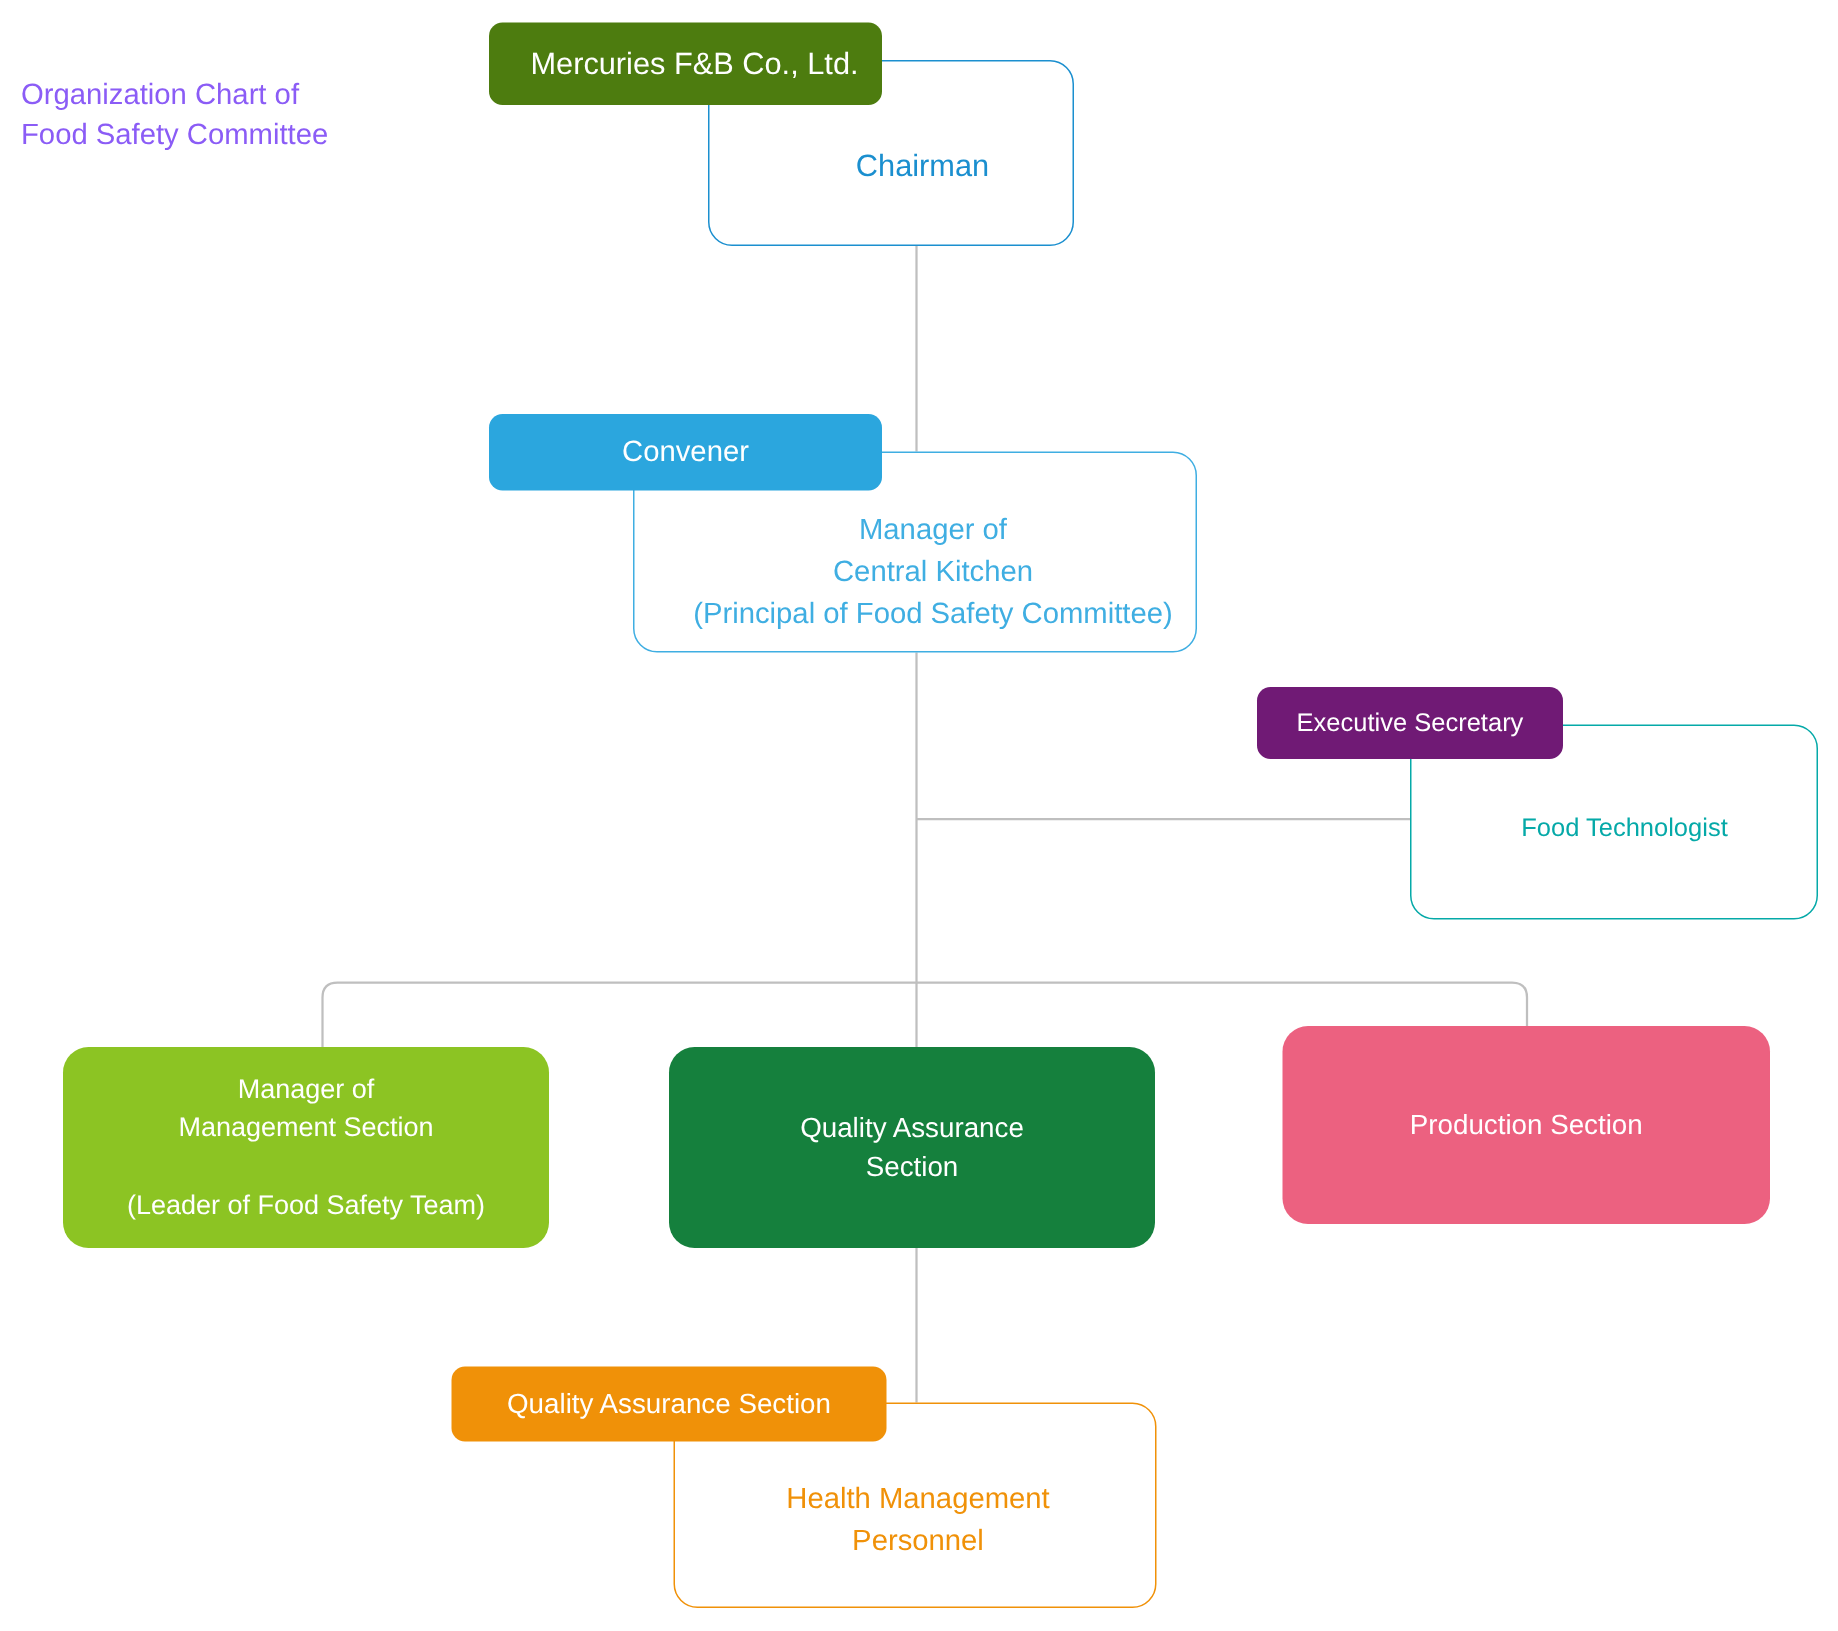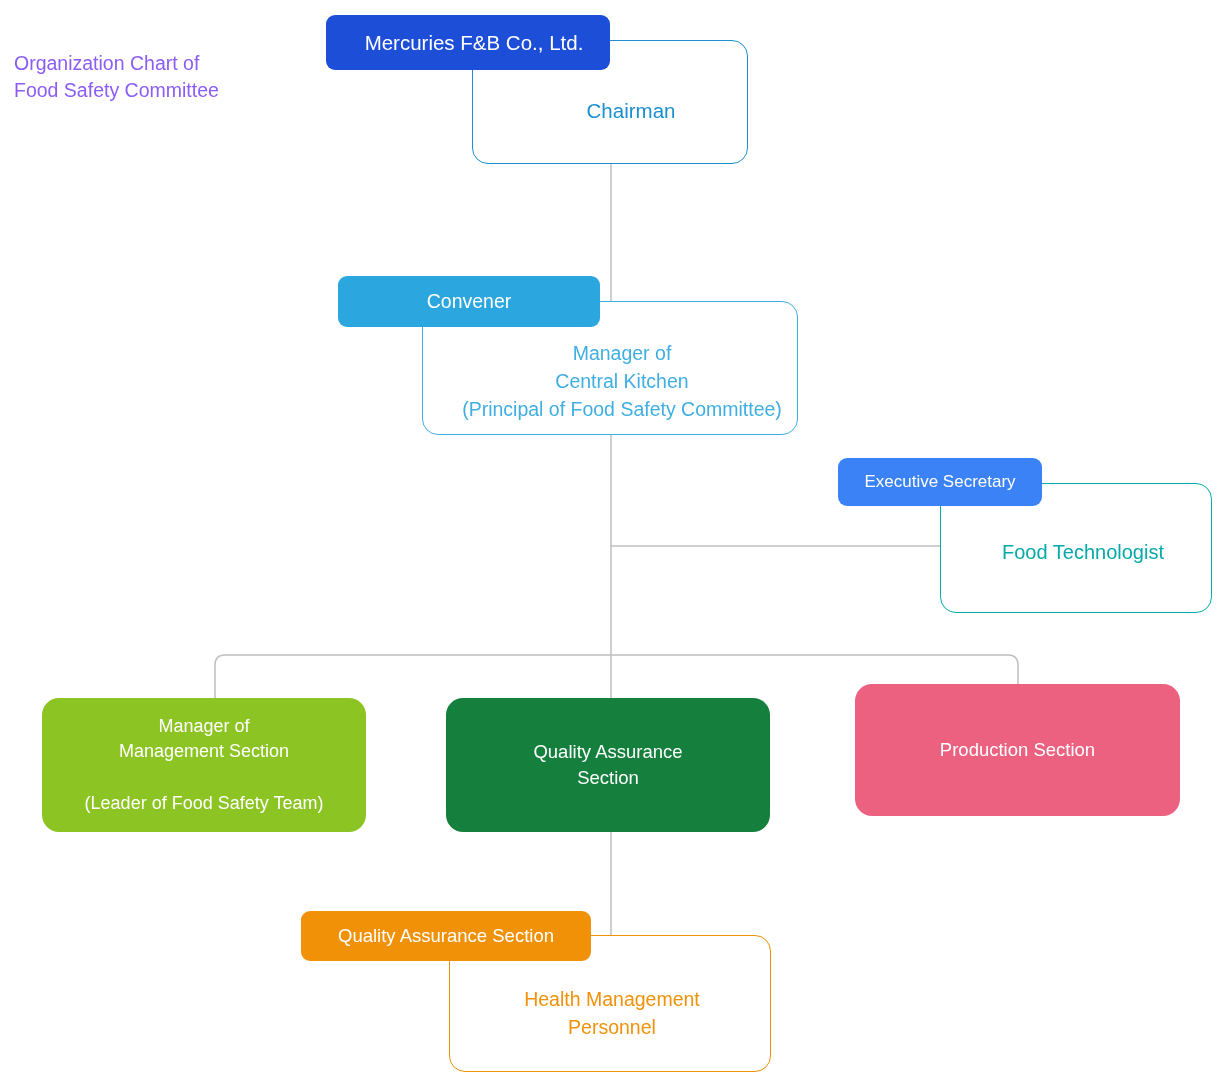--- a/index.html
+++ b/index.html
@@ -72,64 +72,64 @@
     display: flex;
     align-items: center;
     justify-content: center;
     text-align: center;
     white-space: pre-line;
     z-index: 5;
   }
 
   
   #box-chairman {
-    left: 472px; top: 40px; width: 276px; height: 124px;
+    left: 472px; top: 40px; width: 244px; height: 124px;
     border-color: #1B8FCF;
     color: #1B8FCF;
     font-size: 20.5px;
     line-height: 1.28;
     padding-left: 42px;
     padding-top: 18px;
   }
   #chip-company {
-    left: 326px; top: 15px; width: 284px; height: 55px;
-    background: #1d4ed8;
+    left: 326px; top: 15px; width: 262px; height: 55px;
+    background: #4d7c0f;
     font-size: 20.5px;
     padding-left: 12px;
     justify-content: center;
   }
 
   
   #box-convener {
     left: 422px; top: 301px; width: 376px; height: 134px;
     border-color: #3FAEE2;
     color: #3FAEE2;
     font-size: 19.5px;
     line-height: 1.45;
     padding-left: 24px;
     padding-top: 26px;
   }
   #chip-convener {
-    left: 338px; top: 276px; width: 262px; height: 51px;
+    left: 326px; top: 276px; width: 262px; height: 51px;
     background: #2BA6DE;
     font-size: 19.5px;
   }
 
   
   #box-foodtech {
     left: 940px; top: 483px; width: 272px; height: 130px;
     border-color: #05A9A8;
     color: #05A9A8;
-    font-size: 20px;
+    font-size: 17px;
     padding-left: 14px;
     padding-top: 8px;
   }
   #chip-execsec {
     left: 838px; top: 458px; width: 204px; height: 48px;
-    background: #3b82f6;
+    background: #701a75;
     font-size: 17px;
   }
 
   
   #box-management {
     left: 42px; top: 698px; width: 324px; height: 134px;
     background: #8CC423;
     font-size: 18px;
     line-height: 1.42;
   }

